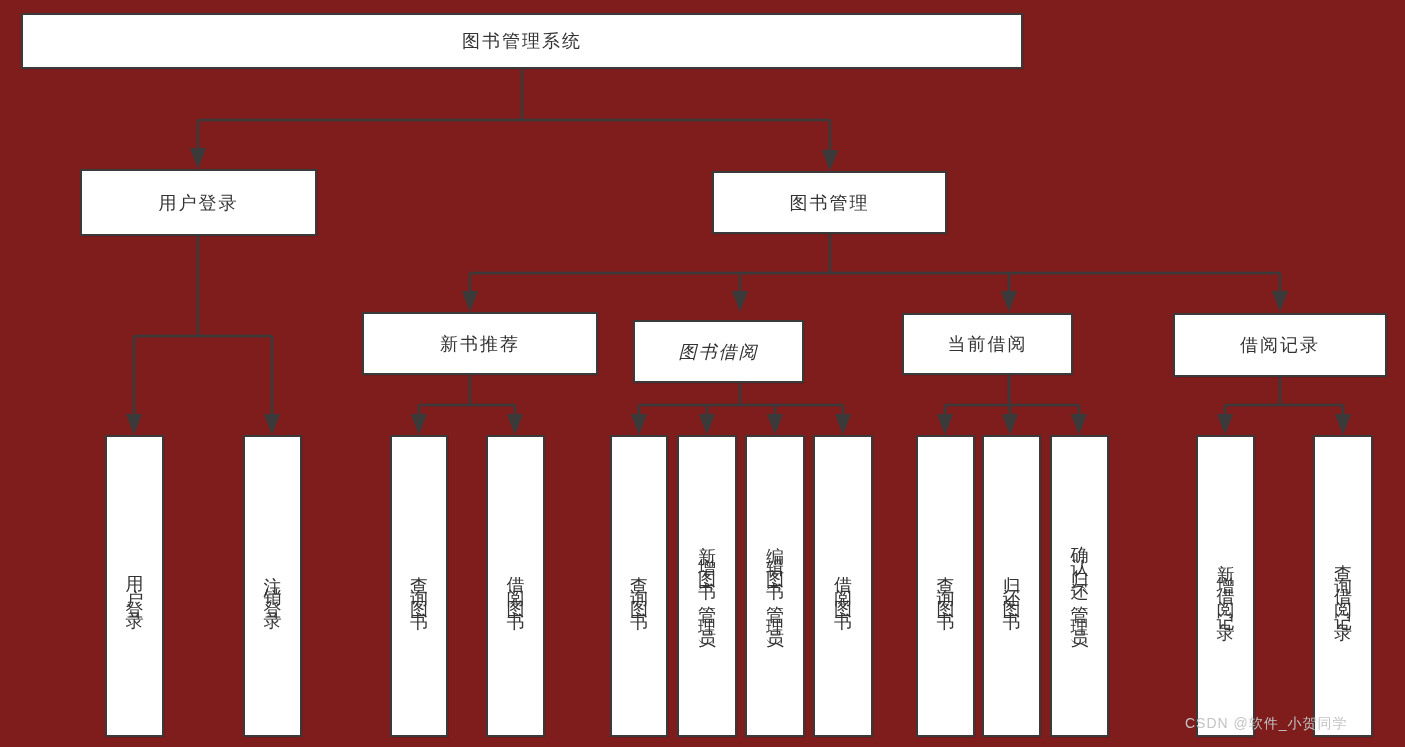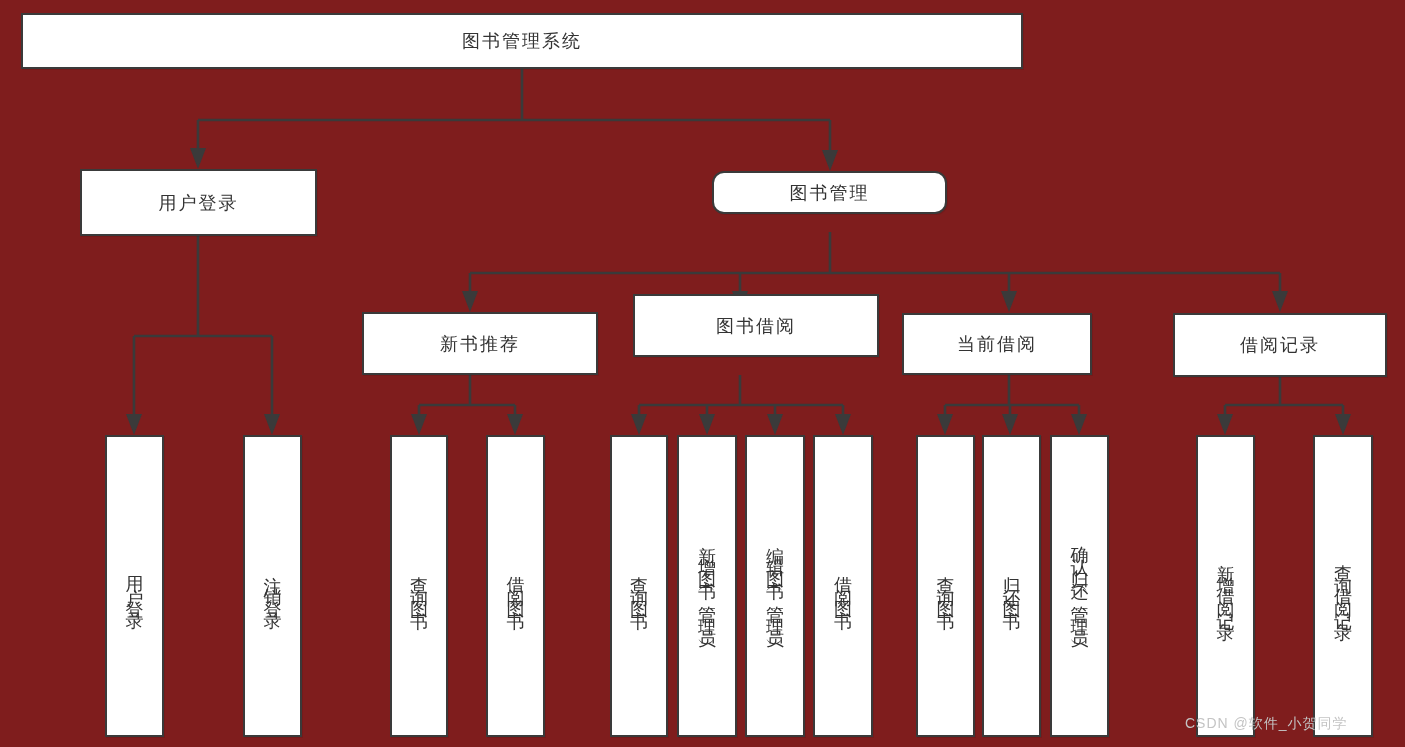--- a/index.html
+++ b/index.html
@@ -94,25 +94,25 @@
       <polygon points="1002,414 1018,414 1010,435"></polygon>
       <polygon points="1071,414 1087,414 1079,435"></polygon>
       <polygon points="1217,414 1233,414 1225,435"></polygon>
       <polygon points="1335,414 1351,414 1343,435"></polygon>
     </g>
   </svg>
 
   <div class="box" style="left:21px; top:13px; width:1002px; height:56px;">图书管理系统</div>
 
   <div class="box" style="left:80px; top:169px; width:237px; height:67px;">用户登录</div>
-  <div class="box" style="left:712px; top:171px; width:235px; height:43px;border-radius:12px;">图书管理</div>
+  <div class="box" style="left:712px; top:171px; width:235px; height:63px;">图书管理</div>
 
   <div class="box" style="left:362px; top:312px; width:236px; height:63px;">新书推荐</div>
-  <div class="box" style="left:633px; top:294px; width:246px; height:63px;">图书借阅</div>
-  <div class="box" style="left:902px; top:313px; width:190px; height:62px;">当前借阅</div>
+  <div class="box" style="left:633px; top:320px; width:171px; height:63px;font-style:italic;">图书借阅</div>
+  <div class="box" style="left:902px; top:313px; width:171px; height:62px;">当前借阅</div>
   <div class="box" style="left:1173px; top:313px; width:214px; height:64px;">借阅记录</div>
 
   <div class="vbox" style="left:105px; top:435px; width:59px; height:302px;">
     <span>用户登录</span>
   </div>
   <div class="vbox" style="left:243px; top:435px; width:59px; height:302px;">
     <span>注销登录</span>
   </div>
 
   <div class="vbox" style="left:390px; top:435px; width:58px; height:302px;">

